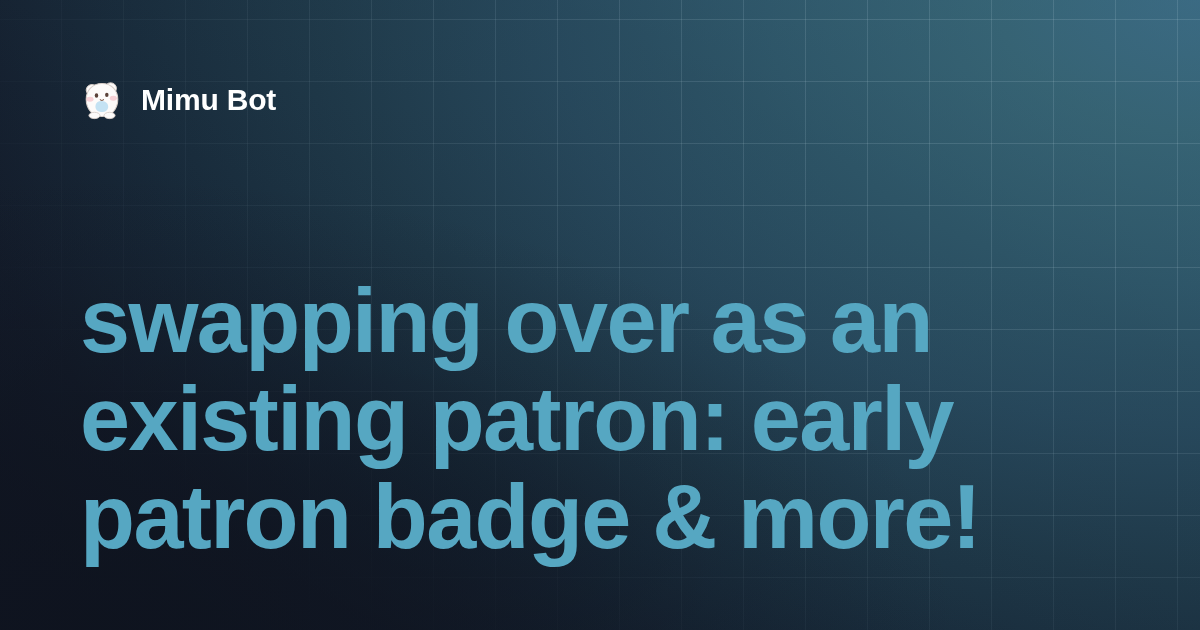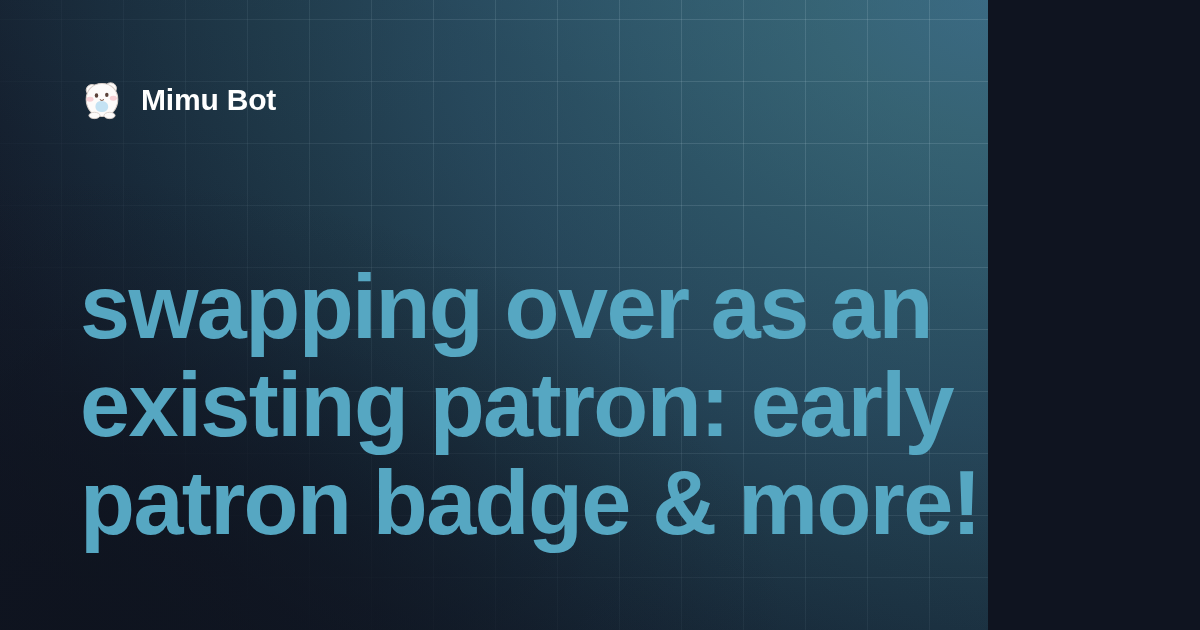--- a/index.html
+++ b/index.html
@@ -6,21 +6,21 @@
     margin: 0;
     padding: 0;
     background: #0f1420;
   }
   body {
     font-family: "Liberation Sans", sans-serif;
   }
 
   .card {
     position: relative;
-    width: 988px;
+    width: 1200px;
     height: 630px;
     overflow: hidden;
     background: #141b2a;
   }
 
   
   .bg-gradient {
     position: absolute;
     inset: 0;
     background:
@@ -108,21 +108,21 @@
     font-weight: bold;
     letter-spacing: -0.2px;
     line-height: 1;
     white-space: nowrap;
   }
 
   
   .headline {
     position: absolute;
     left: 80px;
-    top: 258px;
+    top: 272px;
     width: 1000px;
     color: #56a7c2;
     font-size: 90px;
     font-weight: bold;
     line-height: 98px;
     letter-spacing: -1.6px;
     word-spacing: -1px;
   }
 </style>
 </head>

